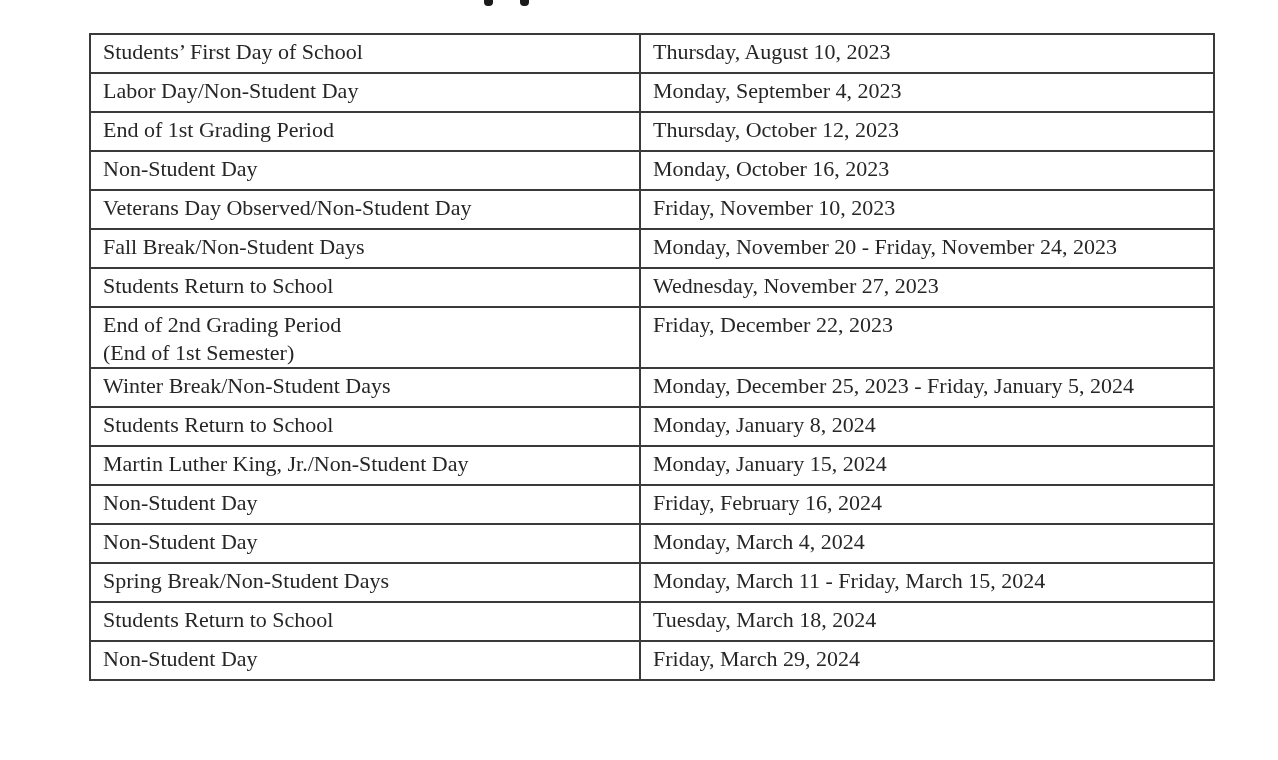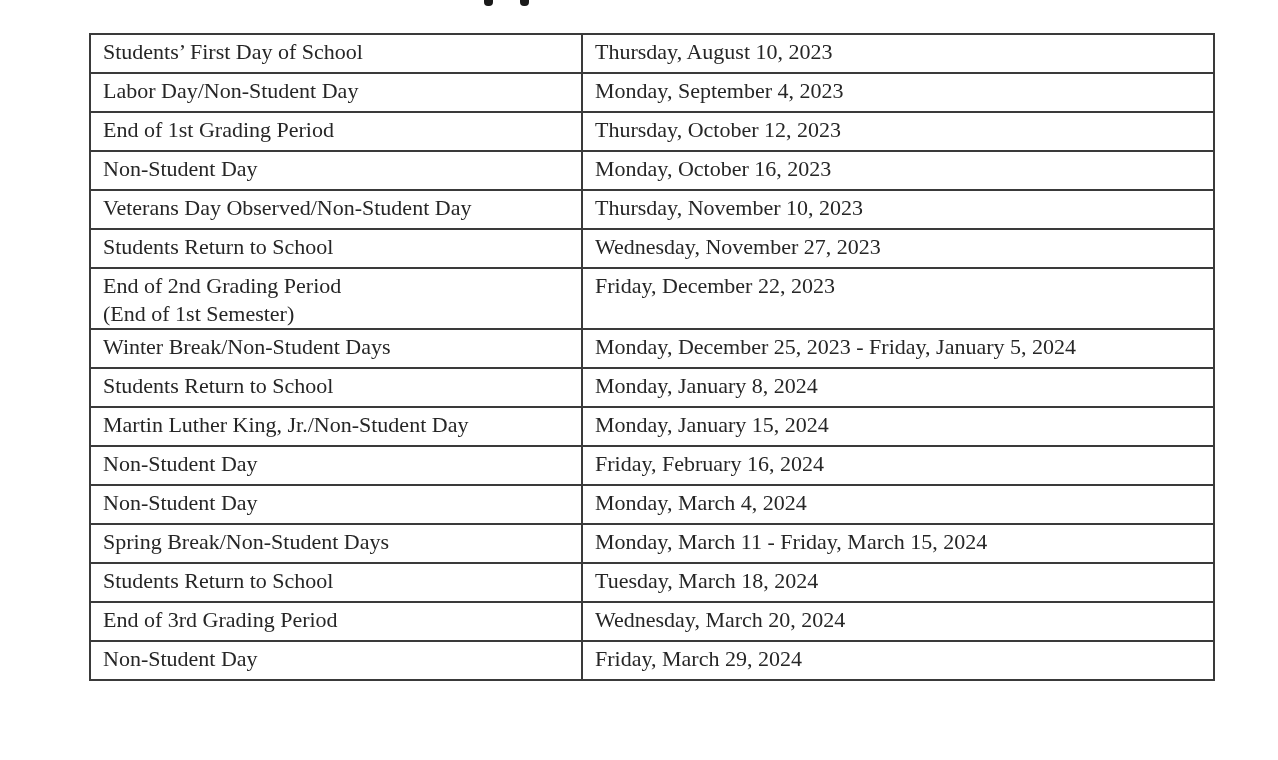--- a/index.html
+++ b/index.html
@@ -27,21 +27,21 @@
       border: 2px solid #3a3a3a;
       padding: 3px 12px 0 12px;
       vertical-align: top;
       font-size: 22px;
       line-height: 28px;
       height: 39px;
       box-sizing: border-box;
       white-space: pre-line;
       color: #262626;
     }
-    table.cal td.event { width: 492px; }
+    table.cal td.event { width: 550px; }
     table.cal tr.tall td { height: 59px; border-radius: 19px; }
   </style>
 </head>
 <body>
 
 <div class="title-fragment">
   <span style="left:0px"></span>
     <span style="left:36px"></span>
 </div>
 
@@ -58,21 +58,25 @@
     <tr>
         <td class="event">End of 1st Grading Period</td>
         <td>Thursday, October 12, 2023</td>
       </tr>
     <tr>
         <td class="event">Non-Student Day</td>
         <td>Monday, October 16, 2023</td>
       </tr>
     <tr>
         <td class="event">Veterans Day Observed/Non-Student Day</td>
-        <td>Thursday, November 10, 2023</td>
+        <td>Friday, November 10, 2023</td>
+      </tr>
+    <tr>
+        <td class="event">Fall Break/Non-Student Days</td>
+        <td>Monday, November 20 - Friday, November 24, 2023</td>
       </tr>
     <tr>
         <td class="event">Students Return to School</td>
         <td>Wednesday, November 27, 2023</td>
       </tr>
     <tr class="tall">
         <td class="event">End of 2nd Grading Period
 (End of 1st Semester)</td>
         <td>Friday, December 22, 2023</td>
       </tr>
@@ -98,21 +102,17 @@
       </tr>
     <tr>
         <td class="event">Spring Break/Non-Student Days</td>
         <td>Monday, March 11 - Friday, March 15, 2024</td>
       </tr>
     <tr>
         <td class="event">Students Return to School</td>
         <td>Tuesday, March 18, 2024</td>
       </tr>
     <tr>
-        <td class="event">End of 3rd Grading Period</td>
-        <td>Wednesday, March 20, 2024</td>
-      </tr>
-    <tr>
         <td class="event">Non-Student Day</td>
         <td>Friday, March 29, 2024</td>
       </tr>
   </tbody>
 </table>
 
 </body></html>

